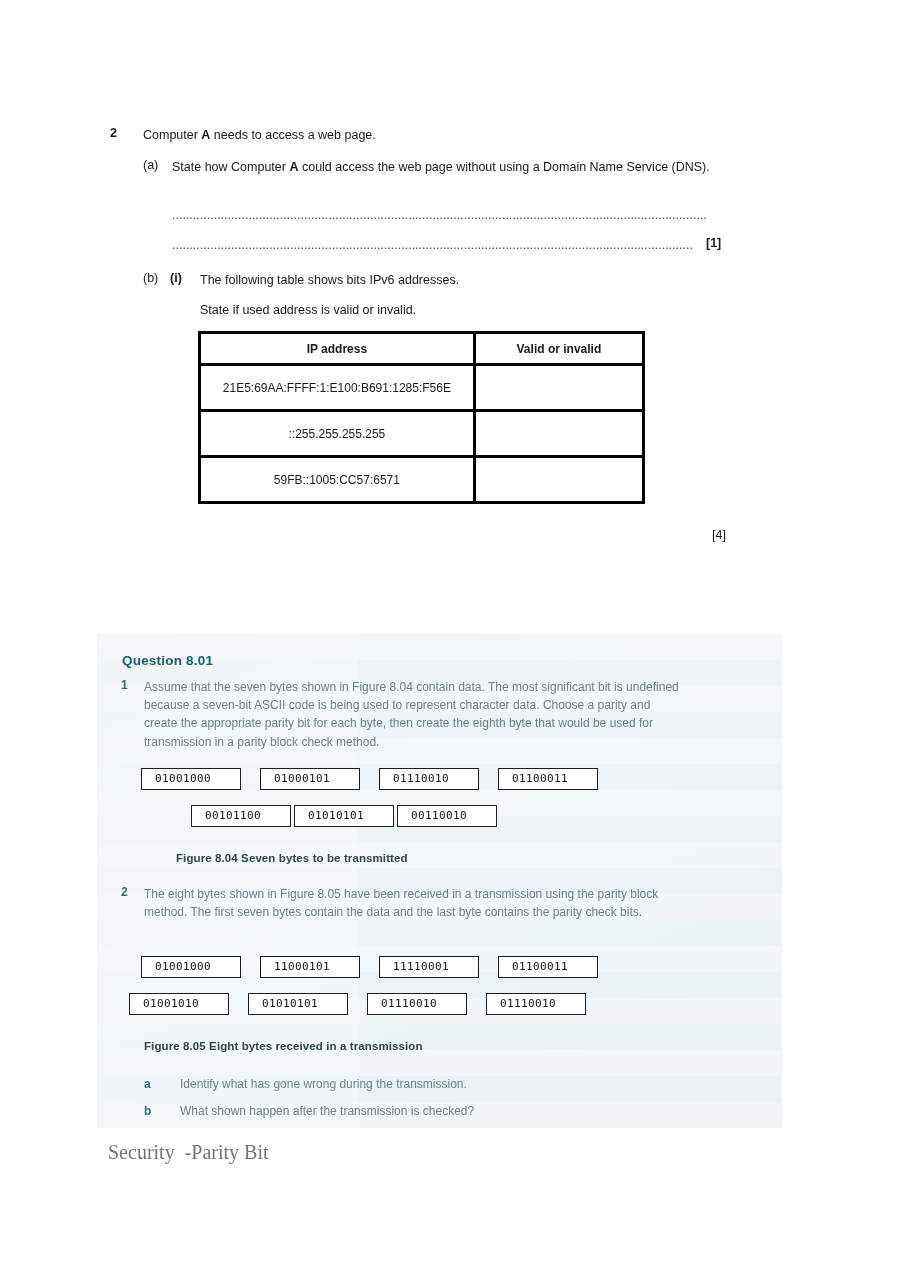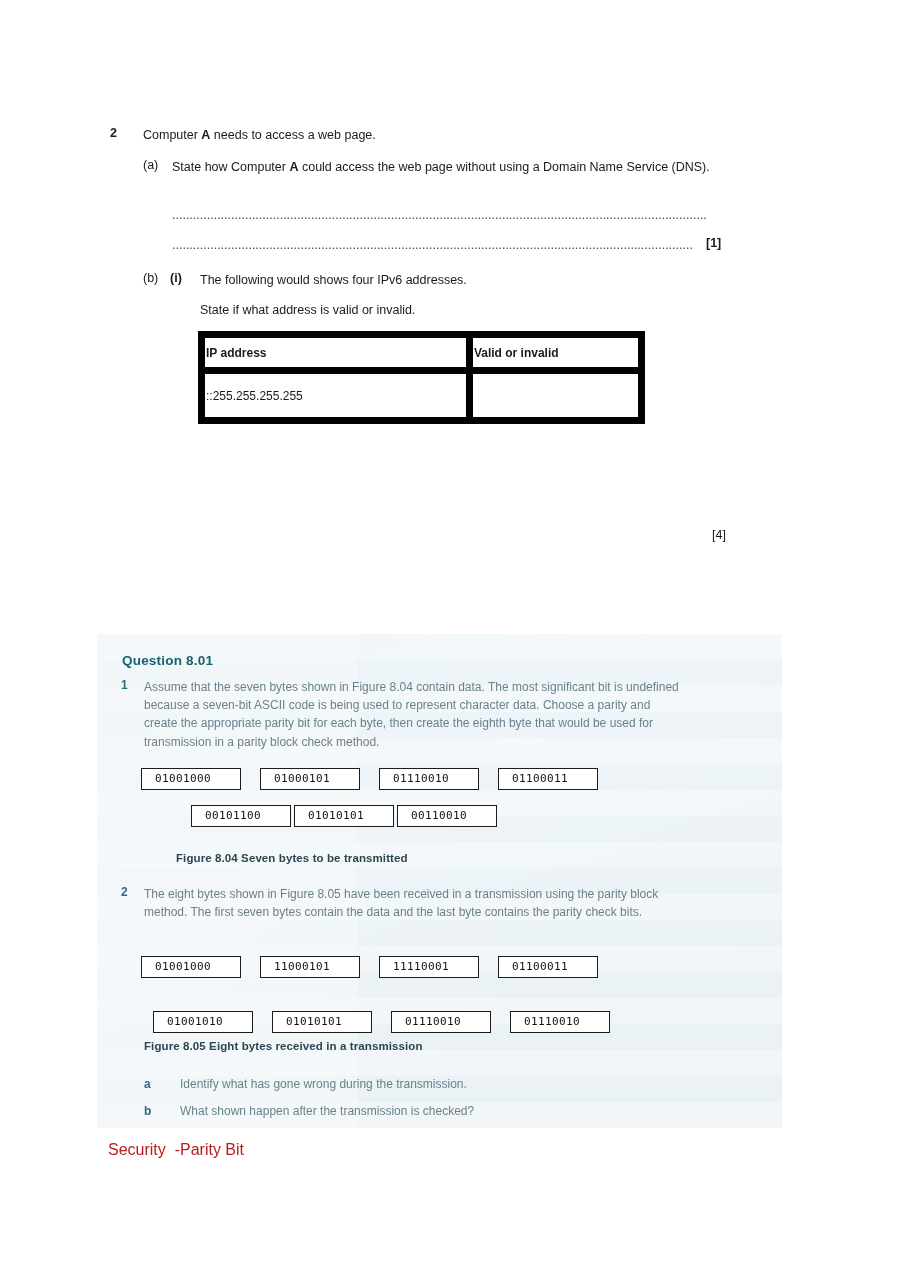--- a/index.html
+++ b/index.html
@@ -96,22 +96,22 @@
   
   .ip-table {
     position: absolute;
     left: 198px;
     top: 331px;
     width: 447px;
     border-collapse: collapse;
     font-size: 12px;
   }
   .ip-table th, .ip-table td {
-    border: 7px solid #000000;
-    text-align: left;
+    border: 3px solid #000000;
+    text-align: center;
     vertical-align: middle;
   }
   .ip-table th {
     font-weight: bold;
     height: 27px;
     font-size: 12px;
   }
   .ip-table td { height: 41px; }
   .ip-table .col-addr { width: 273px; }
   .ip-table .col-valid { width: 174px; }
@@ -206,21 +206,21 @@
     line-height: 14px;
     letter-spacing: 0.4px;
   }
   #f804r1 { left: 44px; top: 134px; }
   #f804r1 .byte-box { width: 82px; margin-right: 19px; }
   #f804r2 { left: 94px; top: 171px; }
   #f804r2 .byte-box { width: 82px; margin-right: 3px; }
 
   #f805r1 { left: 44px; top: 322px; }
   #f805r1 .byte-box { width: 82px; margin-right: 19px; }
-  #f805r2 { left: 56px; top: 359px; margin-top: 18px; }
+  #f805r2 { left: 32px; top: 359px; }
   #f805r2 .byte-box { width: 82px; margin-right: 19px; }
 
   .sub-item {
     position: absolute;
     display: flex;
   }
   .sub-letter {
     font-weight: bold;
     color: #2e6a7c;
     font-size: 12px;
@@ -232,23 +232,23 @@
     color: #6a818c;
   }
   #suba { left: 47px; top: 443px; }
   #subb { left: 47px; top: 470px; }
 
   
   .red-note {
     position: absolute;
     left: 108px;
     top: 1141px;
-    font-family: Liberation Sans, sans-serif;
-    font-size: 16px;
-    color: #b91c1c;
+    font-family: Liberation Serif, serif;
+    font-size: 20px;
+    color: #737373;
     white-space: pre;
   }
 </style>
 </head>
 <body>
 
 <div class="exam">
 
   <div class="q-row" id="q2-row">
     <div class="q-num">2</div>
@@ -260,35 +260,43 @@
     <div class="q-body"><span>State how Computer </span><b>A</b><span> could access the web page without using a Domain Name Service (DNS).</span></div>
   </div>
 
   <div class="dots" id="dots1"><span class="dots-fill">..........................................................................................................................................................</span></div>
   <div class="dots" id="dots2"><span class="dots-fill">......................................................................................................................................................</span></div>
   <div class="mark-inline">[1]</div>
 
   <div class="q-row" id="qb-row">
     <div class="q-label">(b)</div>
     <div class="q-sublabel">(i)</div>
-    <div class="q-body">The following would shows four IPv6 addresses.</div>
+    <div class="q-body">The following table shows bits IPv6 addresses.</div>
   </div>
 
-  <div id="qb-sub">State if what address is valid or invalid.</div>
+  <div id="qb-sub">State if used address is valid or invalid.</div>
 
   <table class="ip-table">
     <thead>
       <tr>
         <th class="col-addr">IP address</th>
         <th class="col-valid">Valid or invalid</th>
       </tr>
     </thead>
     <tbody>
       <tr>
+        <td>21E5:69AA:FFFF:1:E100:B691:1285:F56E</td>
+        <td></td>
+      </tr>
+      <tr>
         <td>::255.255.255.255</td>
+        <td></td>
+      </tr>
+      <tr>
+        <td>59FB::1005:CC57:6571</td>
         <td></td>
       </tr>
     </tbody>
   </table>
 
   <div class="mark-right">[4]</div>
 </div>
 
 <div class="panel">
   <div class="panel-watermark"></div>

